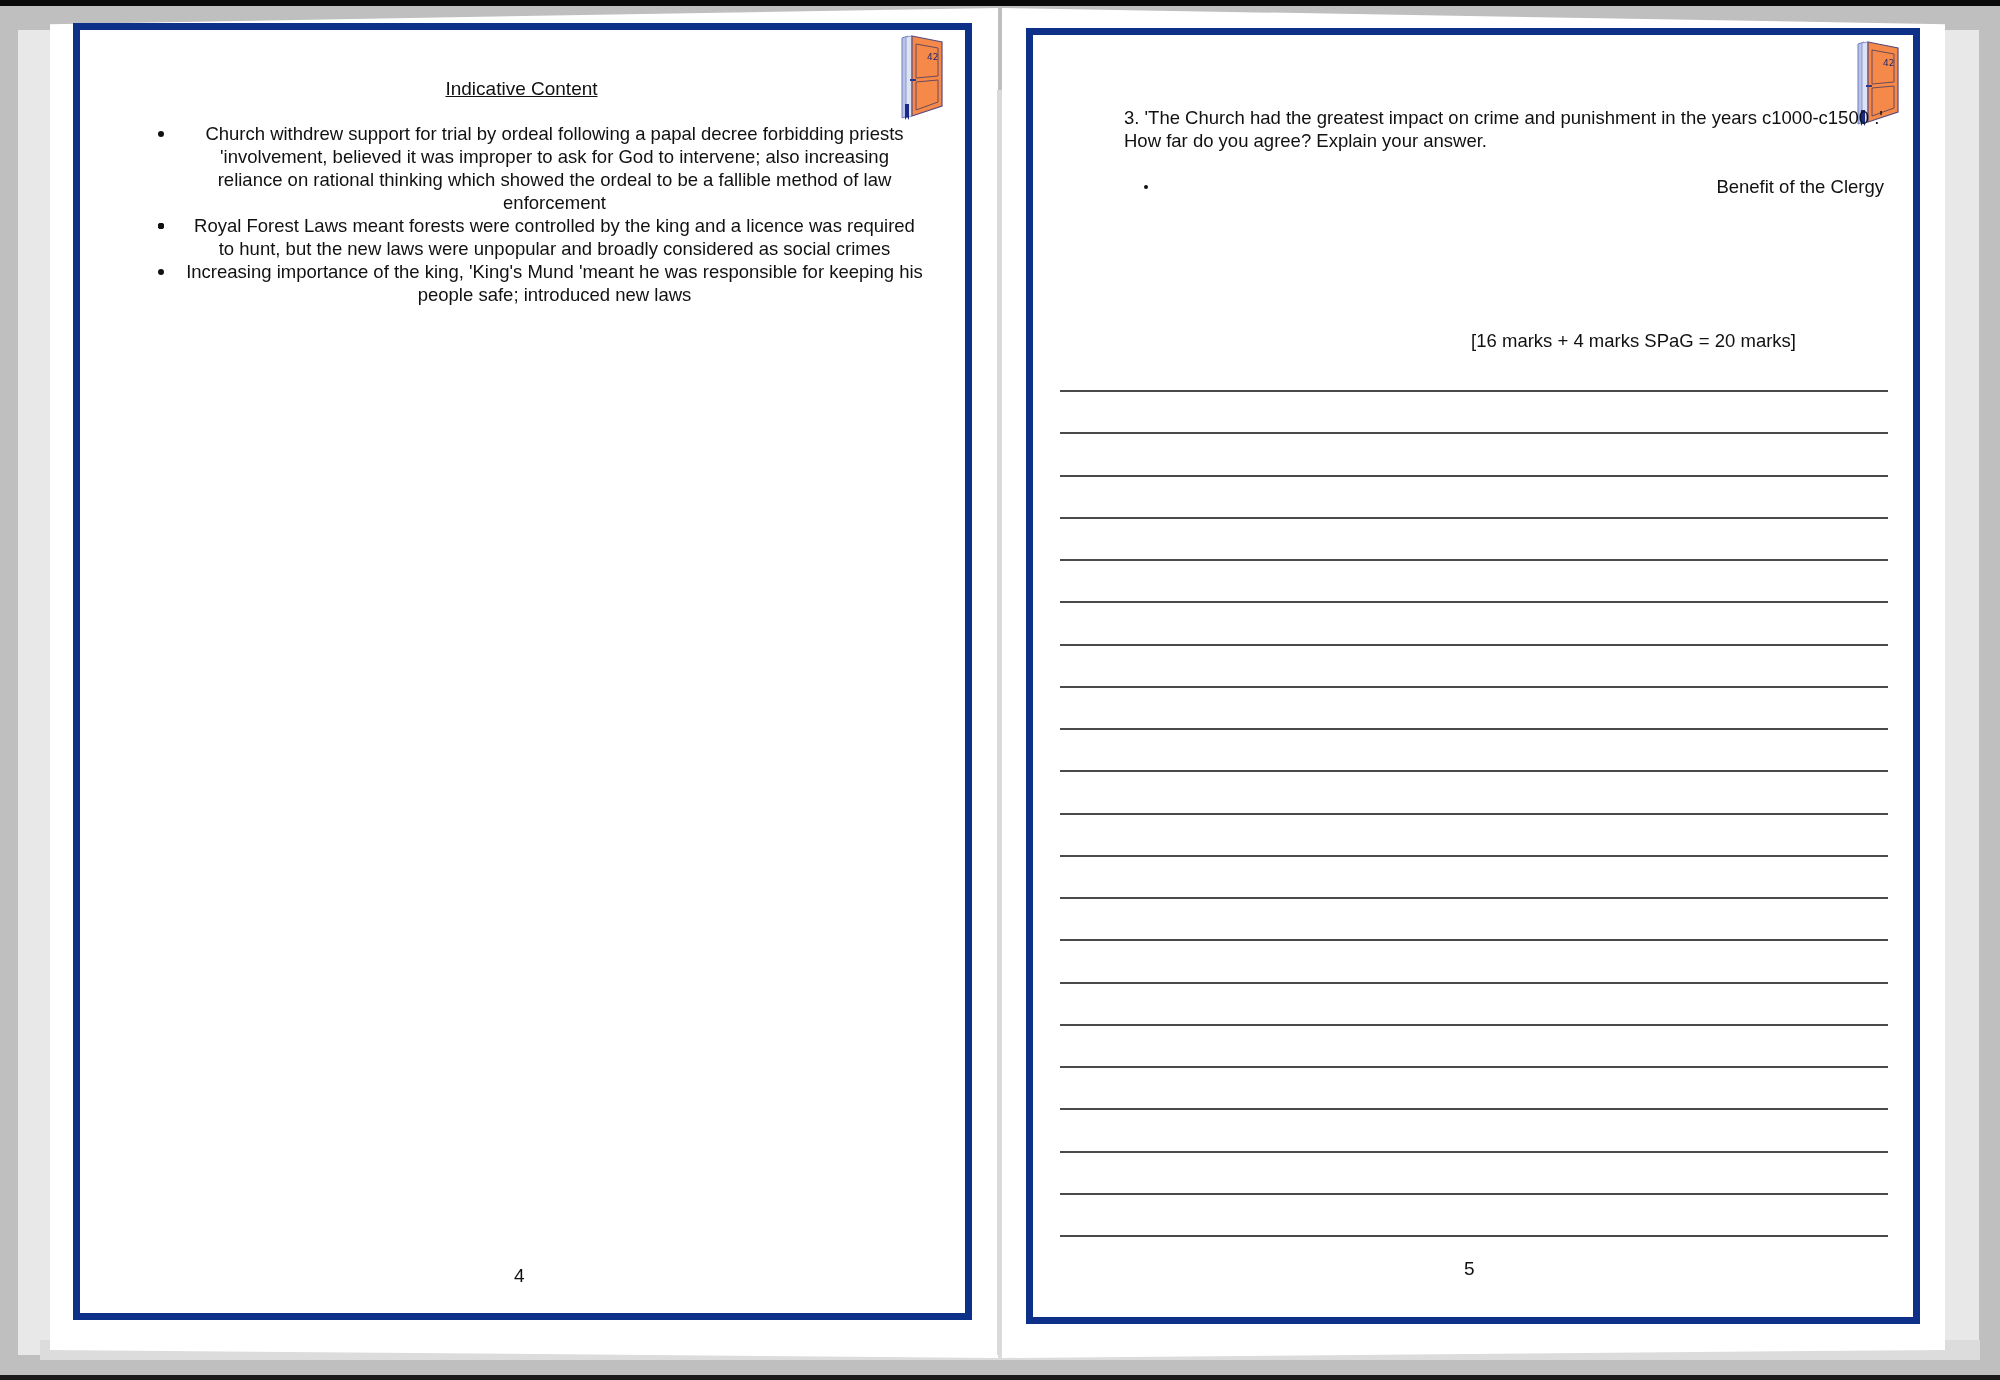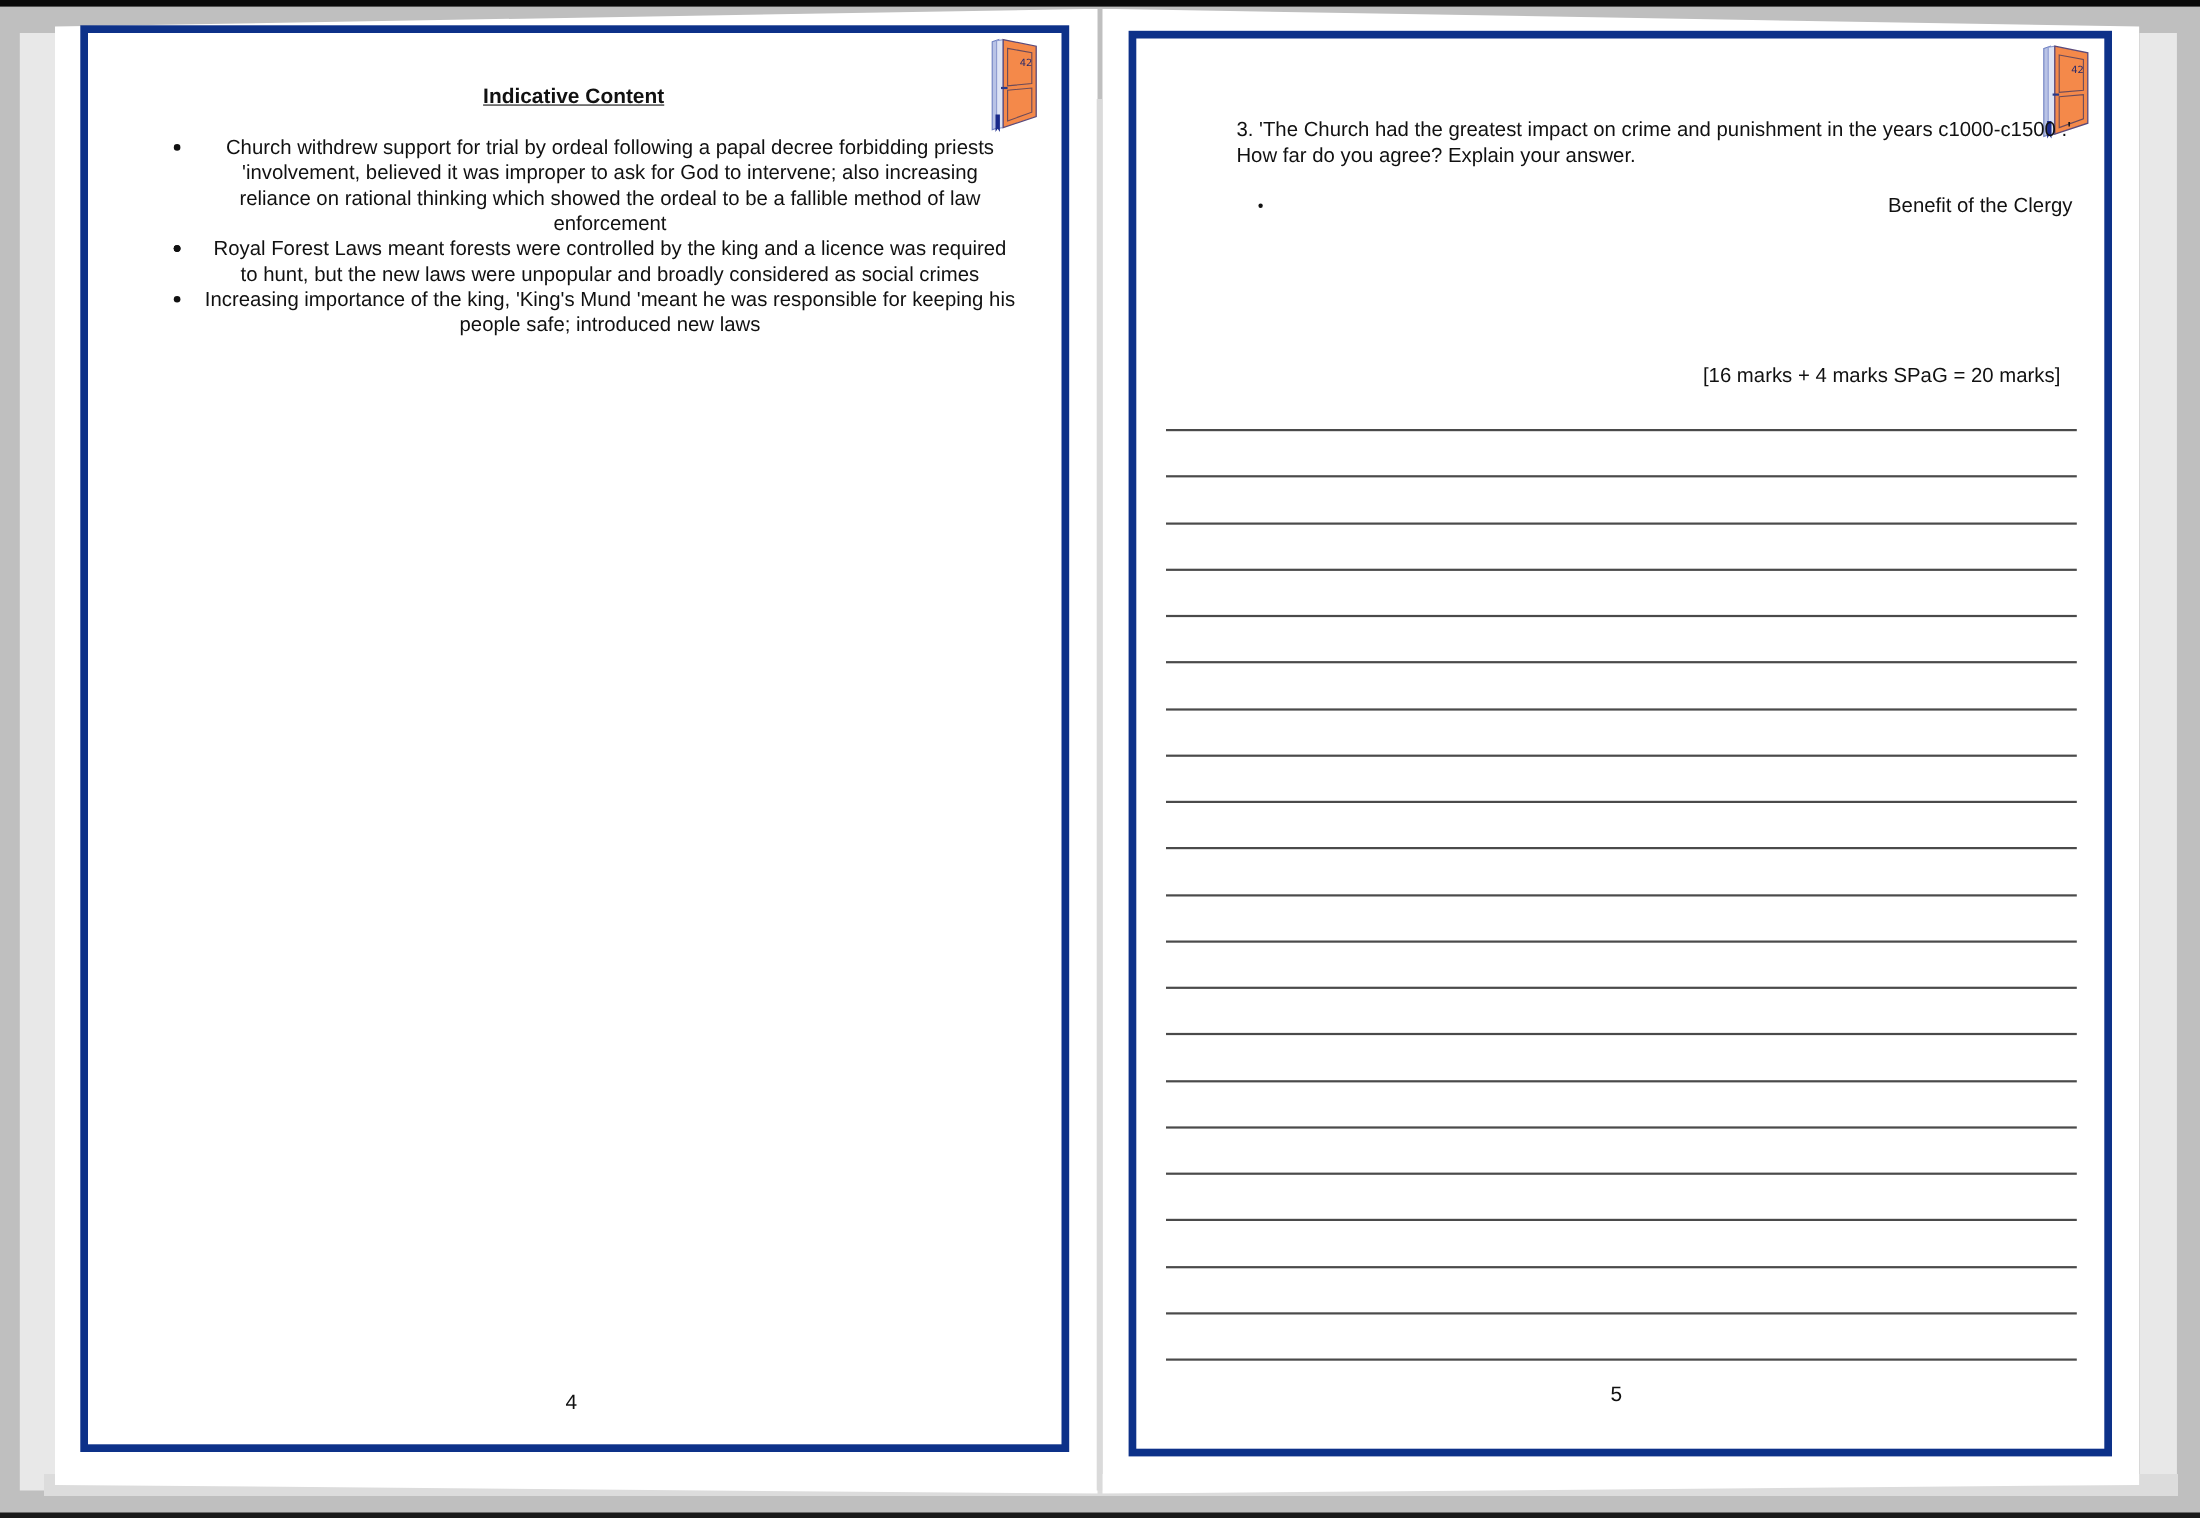--- a/index.html
+++ b/index.html
@@ -25,41 +25,41 @@
   }
   .frame.left { left:73px; top:23px; width:899px; height:1297px; }
   .frame.right { left:1026px; top:28px; width:894px; height:1296px; }
 
   .door { position:absolute; width:48px; height:90px; }
   .door.left { left:898px; top:32px; }
   .door.right { left:1854px; top:38px; }
 
   .title {
     position:absolute; left:300px; width:443px; top:78px; text-align:center;
-    font-weight:bold; font-size:19px; text-decoration:underline;
+    font-weight:normal; font-size:19px; text-decoration:underline;
   }
   .bullets {
     position:absolute; left:153px; top:122px; width:770px;
     margin:0; padding:0; list-style:none; font-size:18.5px; line-height:23px;text-align:center;
   }
   .bullets li { position:relative; padding-left:33px; }
   .bullets li .dot {
     position:absolute; left:5px; top:9px; width:6px; height:6px; border-radius:50%; background:#111;
   }
   .pagenum { position:absolute; font-size:19px; }
   .pagenum.left { left:514px; top:1265px; }
   .pagenum.right { left:1464px; top:1258px; }
 
   .question { position:absolute; left:1104px; top:106px; width:760px; font-size:18.5px; line-height:23px;margin-left:20px; }
   .question p { margin:0; }
   .gap { height:23px; }
   .opts { margin:0; padding:0; list-style:none;text-align:right; }
   .opts li { position:relative; padding-left:58px; }
   .opts li .dot { position:absolute; left:20px; top:10px; width:4px; height:4px; border-radius:50%; background:#111; }
-  .marks { position:absolute; left:1523px; top:330px; width:350px; text-align:right; font-size:18.5px; }
+  .marks { position:absolute; left:1446px; top:330px; width:350px; text-align:right; font-size:18.5px; }
 
   .lines { position:absolute; left:1060px; top:390px; width:828px; }
   .line { height:42.25px; box-sizing:border-box; border-top:2px solid #4a4a4a; }
 </style>
 </head>
 <body>
 
 <div class="topband"></div>
 <div class="edge-left"></div>
 <div class="edge-right"></div>

